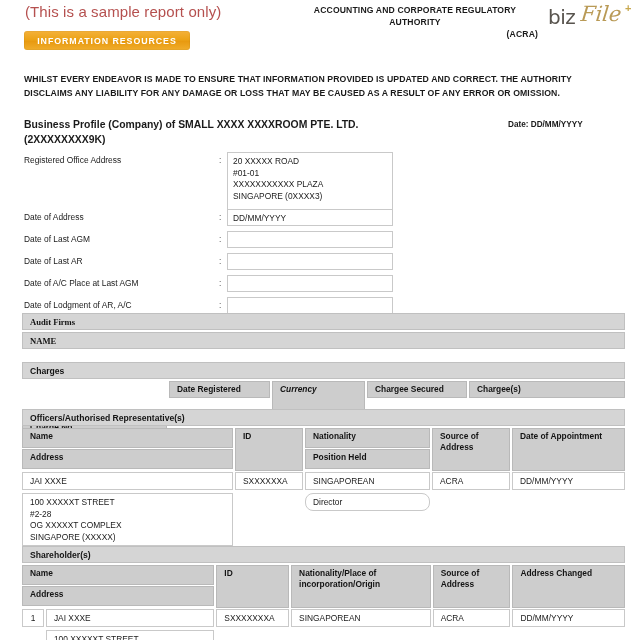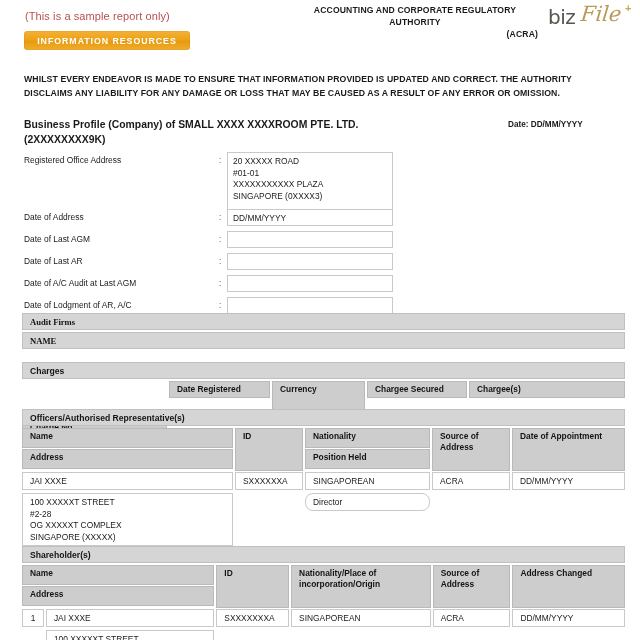--- a/index.html
+++ b/index.html
@@ -19,22 +19,22 @@
     position: relative;
     width: 640px;
     height: 640px;
     background: #fff;
   }
 
   
   .sample-note {
     position: absolute;
     left: 25px;
-    top: 10px;
-    font-size: 11px;
+    top: 3px;
+    font-size: 15px;
     color: #b5504f;
     letter-spacing: .1px;
   }
   .acra-title {
     position: absolute;
     left: 290px;
     top: 4px;
     width: 250px;
     text-align: center;
     font-size: 8.6px;
@@ -280,21 +280,21 @@
       <div class="field-box" style="height:17px;"></div>
     </div>
 
     <div class="field-row" style="height:22px;">
       <span class="field-label">Date of Last AR</span>
       <span class="field-colon">:</span>
       <div class="field-box" style="height:17px;"></div>
     </div>
 
     <div class="field-row" style="height:22px;">
-      <span class="field-label">Date of A/C Audit at Last AGM</span>
+      <span class="field-label">Date of A/C Place at Last AGM</span>
       <span class="field-colon">:</span>
       <div class="field-box" style="height:17px;"></div>
     </div>
 
     <div class="field-row" style="height:22px;">
       <span class="field-label">Date of Lodgment of AR, A/C</span>
       <span class="field-colon">:</span>
       <div class="field-box" style="height:17px;"></div>
     </div>
   </div>
@@ -302,21 +302,21 @@
   <div class="block" style="top:313px;font-family:Liberation Serif, serif;">
     <div class="band">Audit Firms</div>
     <div class="band sub">NAME</div>
   </div>
 
   <div class="block" style="top:362px;">
     <div class="band">Charges</div>
     <div class="hrow">
       <div class="hcell" style="width:145px;height:17px;margin-top:38px;">Charge No.</div>
       <div class="hcell" style="width:101px;height:17px;">Date Registered</div>
-      <div class="hcell" style="width:93px;height:32px;">Currency</div>
+      <div class="hcell" style="width:93px;height:32px;font-style:italic;">Currency</div>
       <div class="hcell" style="width:100px;height:17px;">Chargee Secured</div>
       <div class="hcell" style="width:156px;height:17px;">Chargee(s)</div>
     </div>
   </div>
 
   <div class="block" style="top:409px;">
     <div class="band">Officers/Authorised Representative(s)</div>
 
     <div class="hrow">
       <div class="hcell" style="width:211px;height:20px;">Name</div>

